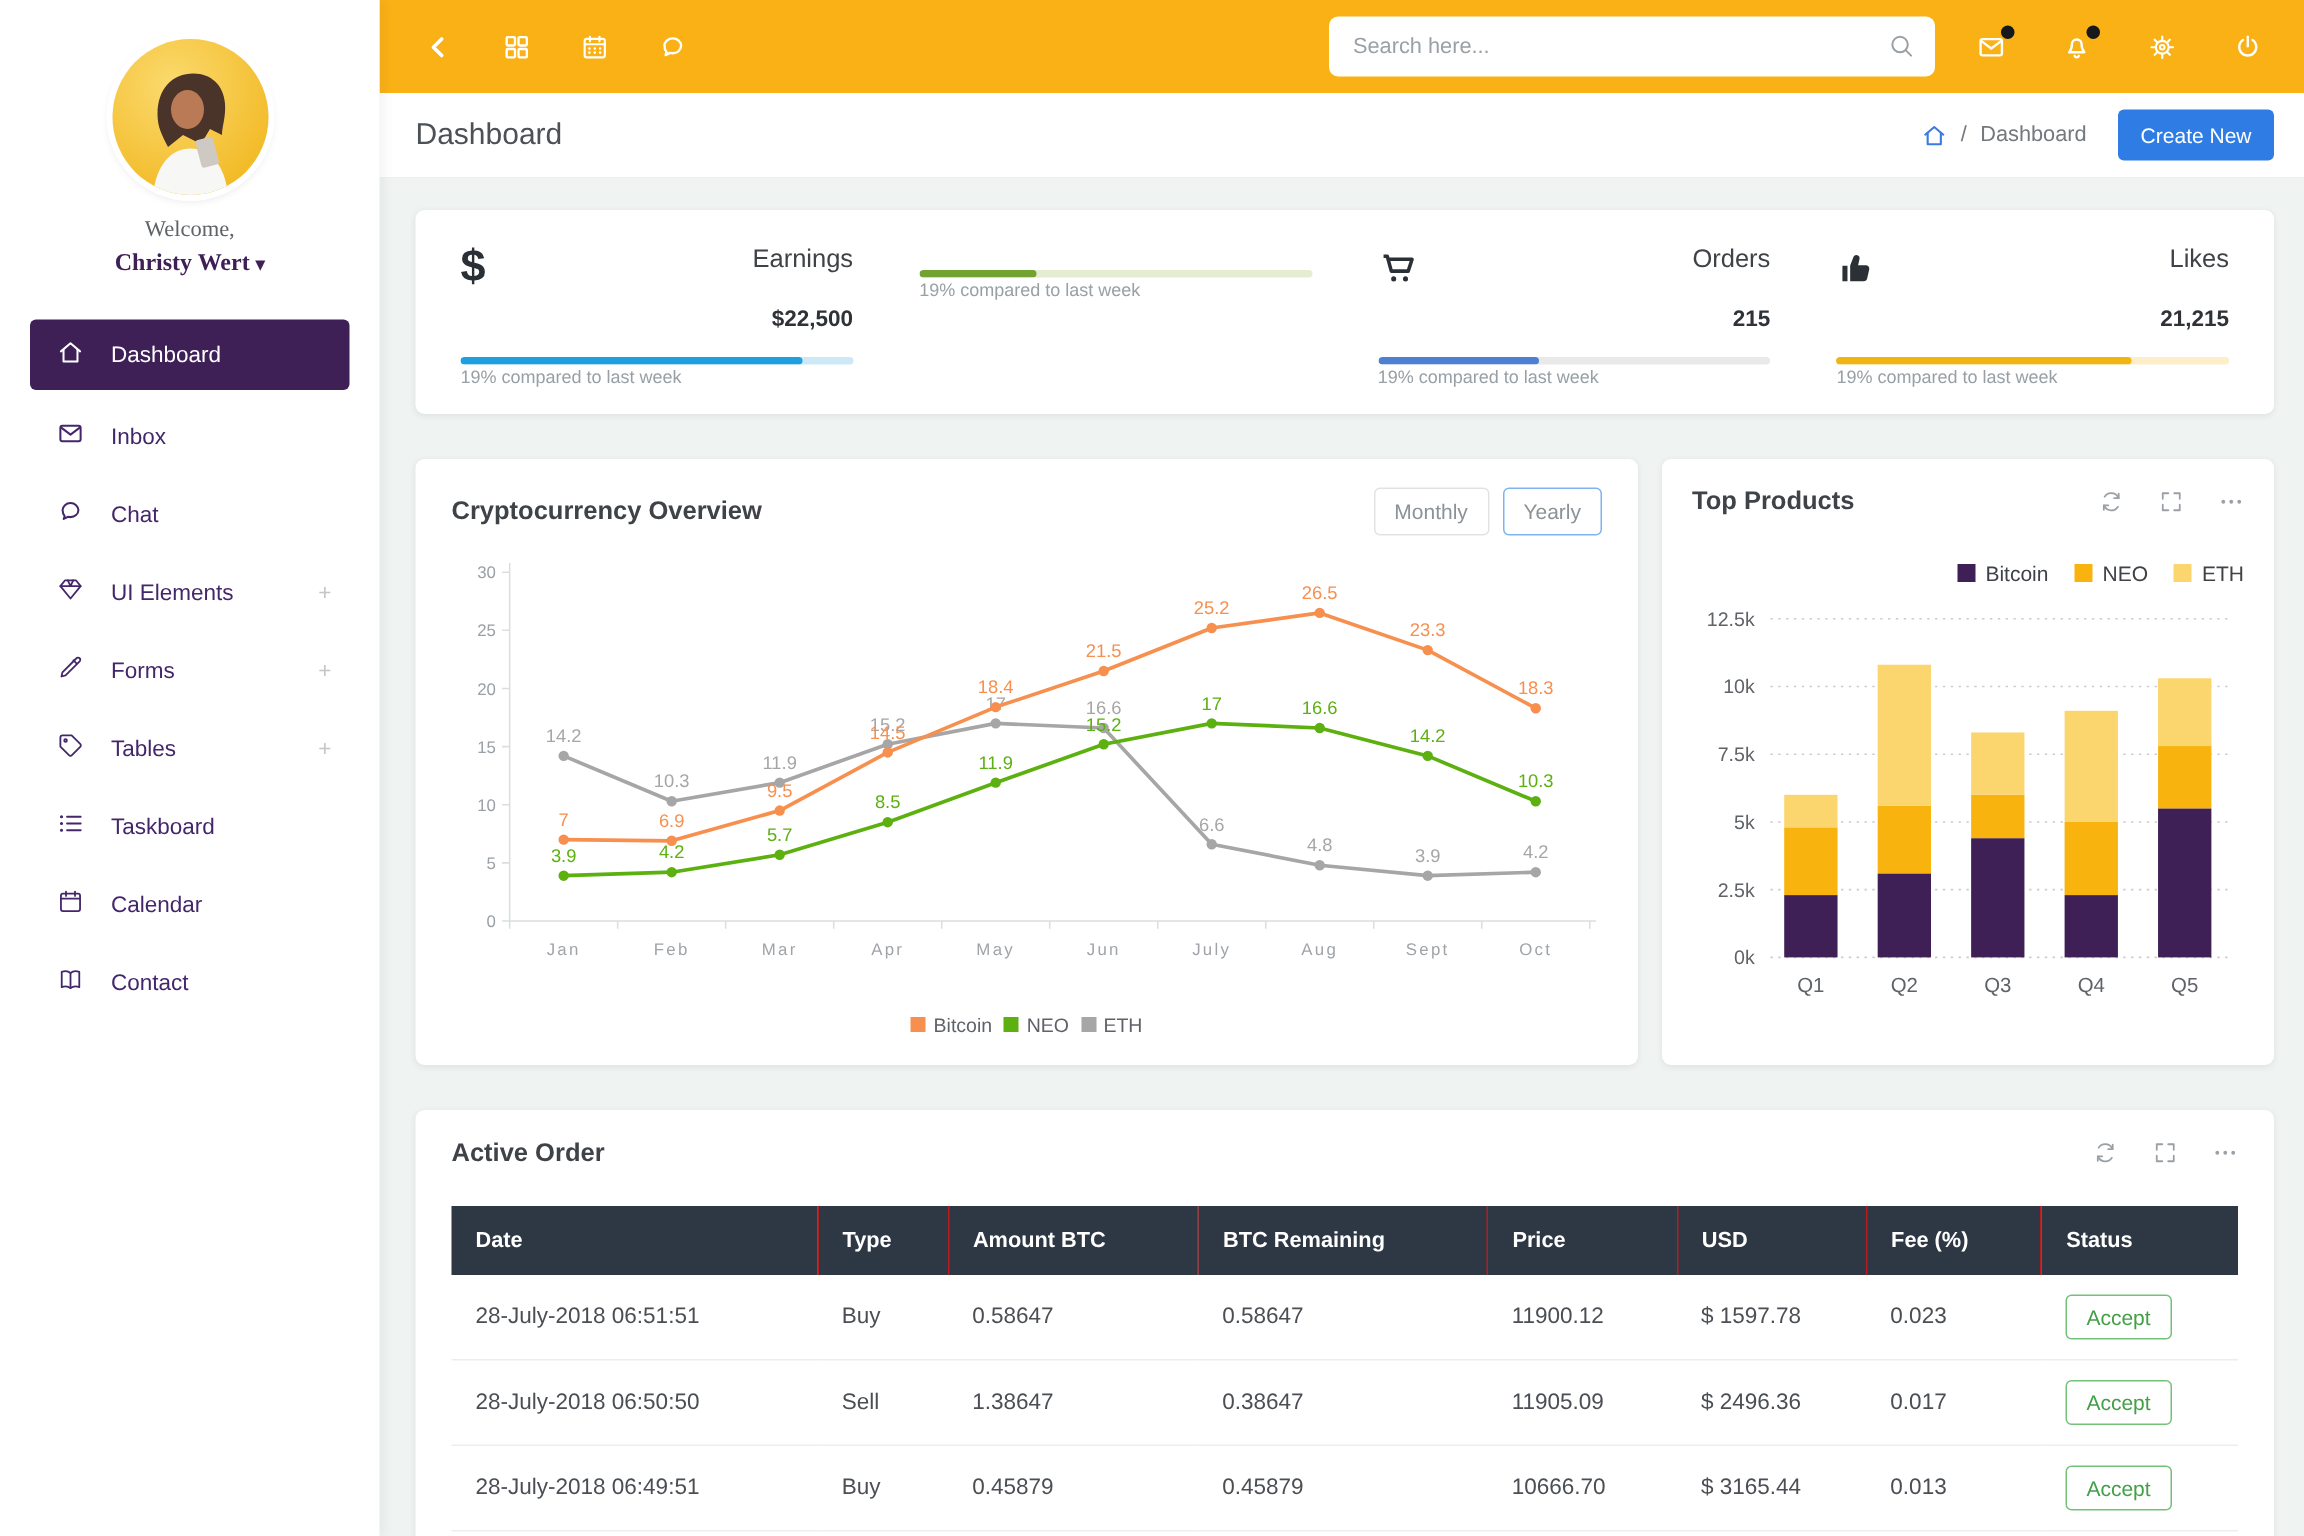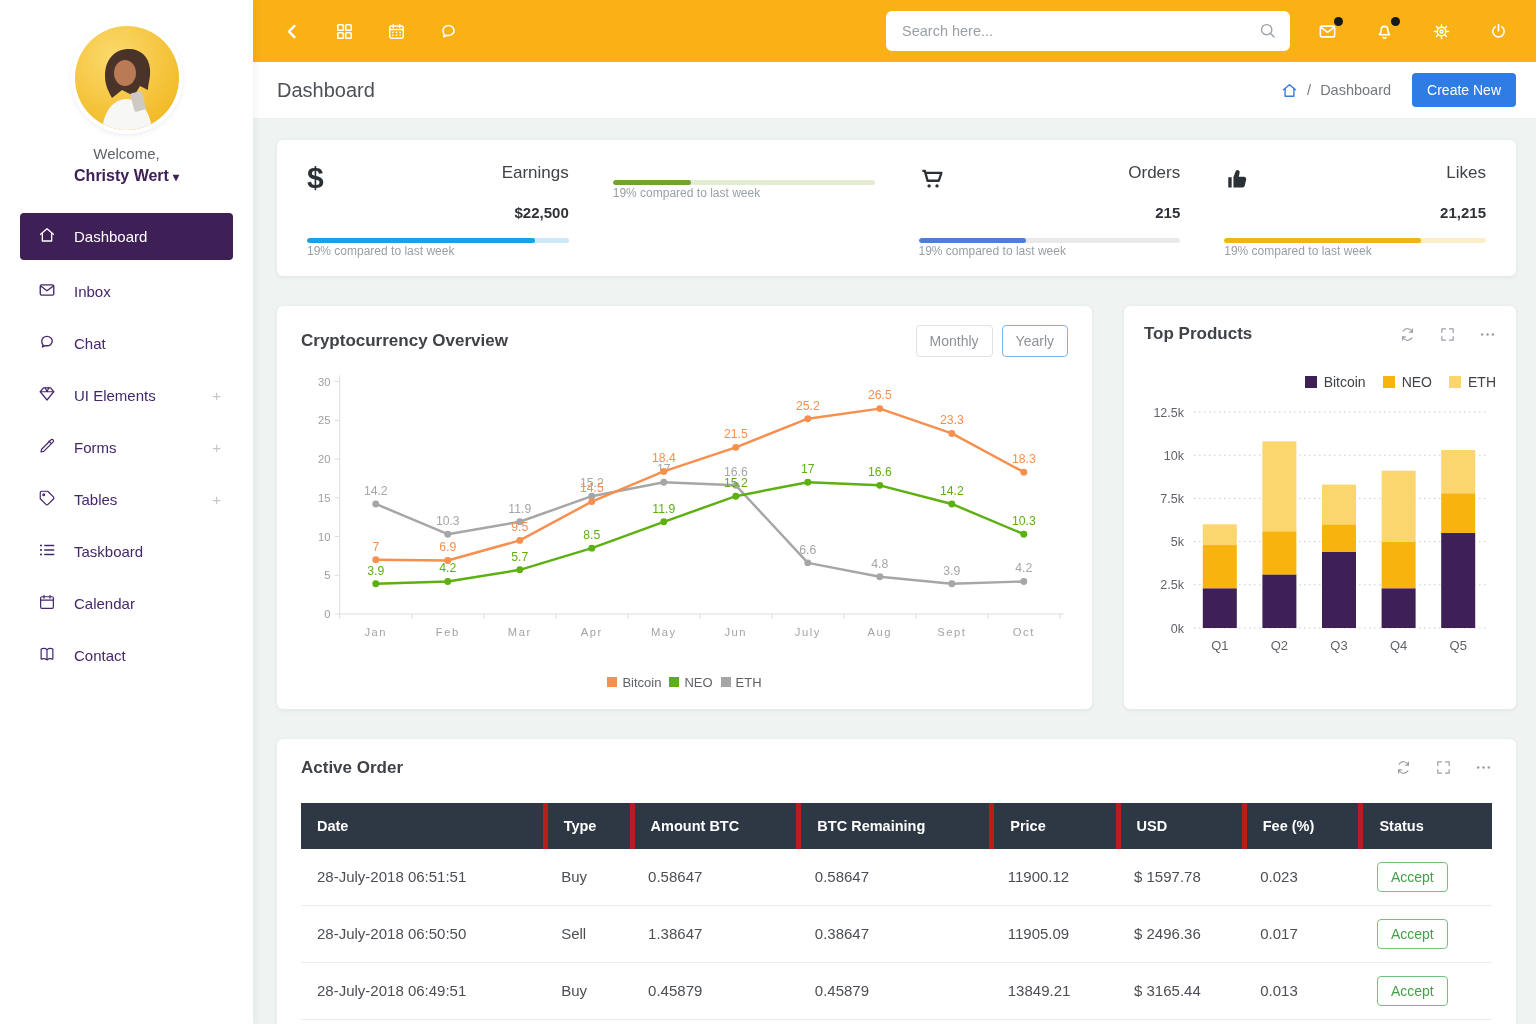--- a/index.html
+++ b/index.html
@@ -7,21 +7,21 @@
   body {
     width:1536px; height:1024px; overflow:hidden;
     background:#eff3f2; font-family:"Liberation Sans",sans-serif;
     position:relative;
   }
   
   .sidebar { position:absolute; left:0; top:0; width:253px; height:100%; background:#fff;
     box-shadow:2px 0 8px rgba(40,40,60,.06); z-index:10; }
   .logo-row { display:flex; align-items:center; gap:11px; height:62px; padding-left:24px; }
   .brand-name { font-size:21px; font-weight:600; color:#f9a11b; letter-spacing:.3px; }
-  .profile { text-align:center; margin-top:26px; }
+  .profile { text-align:center; margin-top:26px;font-family:Liberation Serif, serif; }
   .avatar { width:104px; height:104px; border-radius:50%; margin:0 auto; overflow:hidden;
     background:radial-gradient(circle at 38% 30%, #fbda6e, #f0b112);
     box-shadow:0 0 0 4px #fff, 0 2px 8px rgba(0,0,0,.18); cursor:pointer; }
   .welcome { font-size:15px; color:#5f6368; margin-top:15px; }
   .uname { font-size:16px; font-weight:700; color:#3e2057; margin-top:5px; cursor:pointer; }
   .uname .caret { font-size:12px; margin-left:4px; color:#3e2057; }
   .menu { margin-top:28px; padding:0 20px; }
   .m-item { display:flex; align-items:center; gap:18px; height:52px; padding:0 12px 0 18px;
     border-radius:4px; color:#44276b; font-size:15px; cursor:pointer; }
   .m-item.active { background:#3e2057; color:#fff; height:47px; margin-bottom:5px; }
@@ -56,21 +56,21 @@
   .stat-col { flex:1; padding:0 22px; }
   .stat-top { display:flex; justify-content:space-between; align-items:flex-start; }
   .stat-icon { color:#2b3036; margin-top:2px; }
   .stat-icon.dollar { font-size:30px; font-weight:700; line-height:26px; }
   .stat-label { font-size:17px; color:#3f4347; text-align:right; }
   .stat-value { font-size:15px; font-weight:700; color:#2f3337; margin-top:21px; text-align:right; }
   .progress { height:5px; border-radius:3px; margin-top:17px; position:relative; overflow:hidden; }
   .progress i { position:absolute; left:0; top:0; bottom:0; border-radius:3px; }
   .stat-caption { font-size:12px; color:#98a0a6; margin-top:1px; }
   
-  .row2 { display:flex; gap:32px; margin-top:30px; align-items:stretch; }
+  .row2 { display:flex; gap:16px; margin-top:30px; align-items:stretch; }
   .crypto-card { flex:0 0 815px; padding:19px 24px; }
   .products-card { flex:1; padding:18px 20px; display:flex; flex-direction:column; }
   .card-head { display:flex; align-items:center; }
   .card-head h2 { font-size:17px; font-weight:700; color:#3f4347; margin:0; }
   .toggle { margin-left:auto; display:flex; gap:9px; }
   .toggle button { background:#fff; border:1px solid #dfe3e6; border-radius:4px; color:#8d9296;
     font-size:14px; padding:7px 13px; cursor:pointer; font-family:"Liberation Sans",sans-serif; }
   .toggle button.active { border-color:#7fb3ef; }
   .card-actions { margin-left:auto; display:flex; gap:23px; color:#9aa0a6; }
   .card-actions span { cursor:pointer; display:flex; }
@@ -80,21 +80,21 @@
   .lg-sq { width:10px; height:10px; display:inline-block; margin-right:5px; }
   .bar-legend { display:flex; justify-content:flex-end; gap:17px; margin-top:30px; font-size:14px;
     color:#3f4347; align-items:center; }
   .bar-legend .li { display:flex; align-items:center; cursor:pointer; }
   .bar-legend .lg-sq { width:12px; height:12px; margin-right:7px; }
   #barChart { margin-top:12px; }
   
   .orders-card { margin-top:30px; padding:19px 24px; }
   table { width:100%; border-collapse:collapse; margin-top:25px; }
   thead th { background:#2e3744; color:#fff; font-size:14.5px; font-weight:700; text-align:left;
-    padding:15px 16px; border-right:5px solid #b91c1c; }
+    padding:15px 16px; border-right:1px solid #b91c1c; }
   thead th:last-child { border-right:none; }
   tbody td { font-size:15px; color:#4b4f54; padding:13px 16px; border-bottom:1px solid #ededed;
     height:56px; }
   .accept-btn { background:#fff; border:1px solid #74c27a; color:#43a047; font-size:14px;
     border-radius:4px; padding:6px 13px; cursor:pointer; font-family:"Liberation Sans",sans-serif; }
 </style>
 </head>
 <body>
 
 <aside class="sidebar">
@@ -568,21 +568,21 @@
             <td>11905.09</td>
             <td>$ 2496.36</td>
             <td>0.017</td>
             <td><button class="accept-btn">Accept</button></td>
           </tr>
           <tr>
             <td>28-July-2018 06:49:51</td>
             <td>Buy</td>
             <td>0.45879</td>
             <td>0.45879</td>
-            <td>13849.21</td>
+            <td>10666.70</td>
             <td>$ 3165.44</td>
             <td>0.013</td>
             <td><button class="accept-btn">Accept</button></td>
           </tr>
         </tbody>
       </table>
   </section>
 </main>
 
 </body></html>

